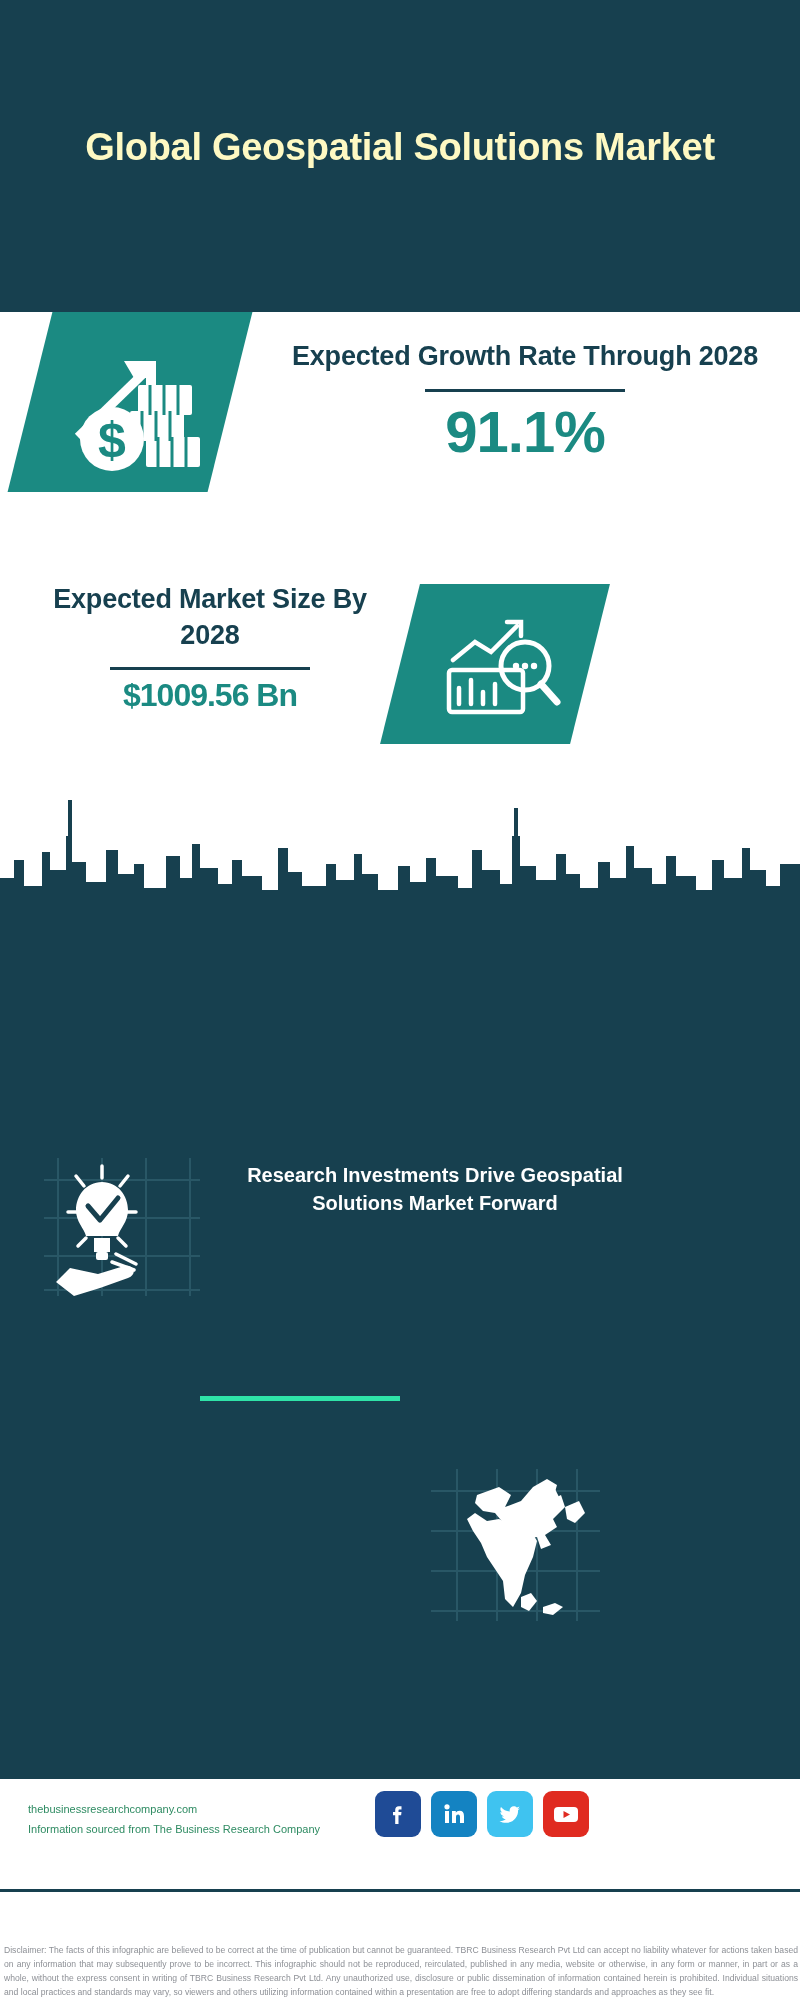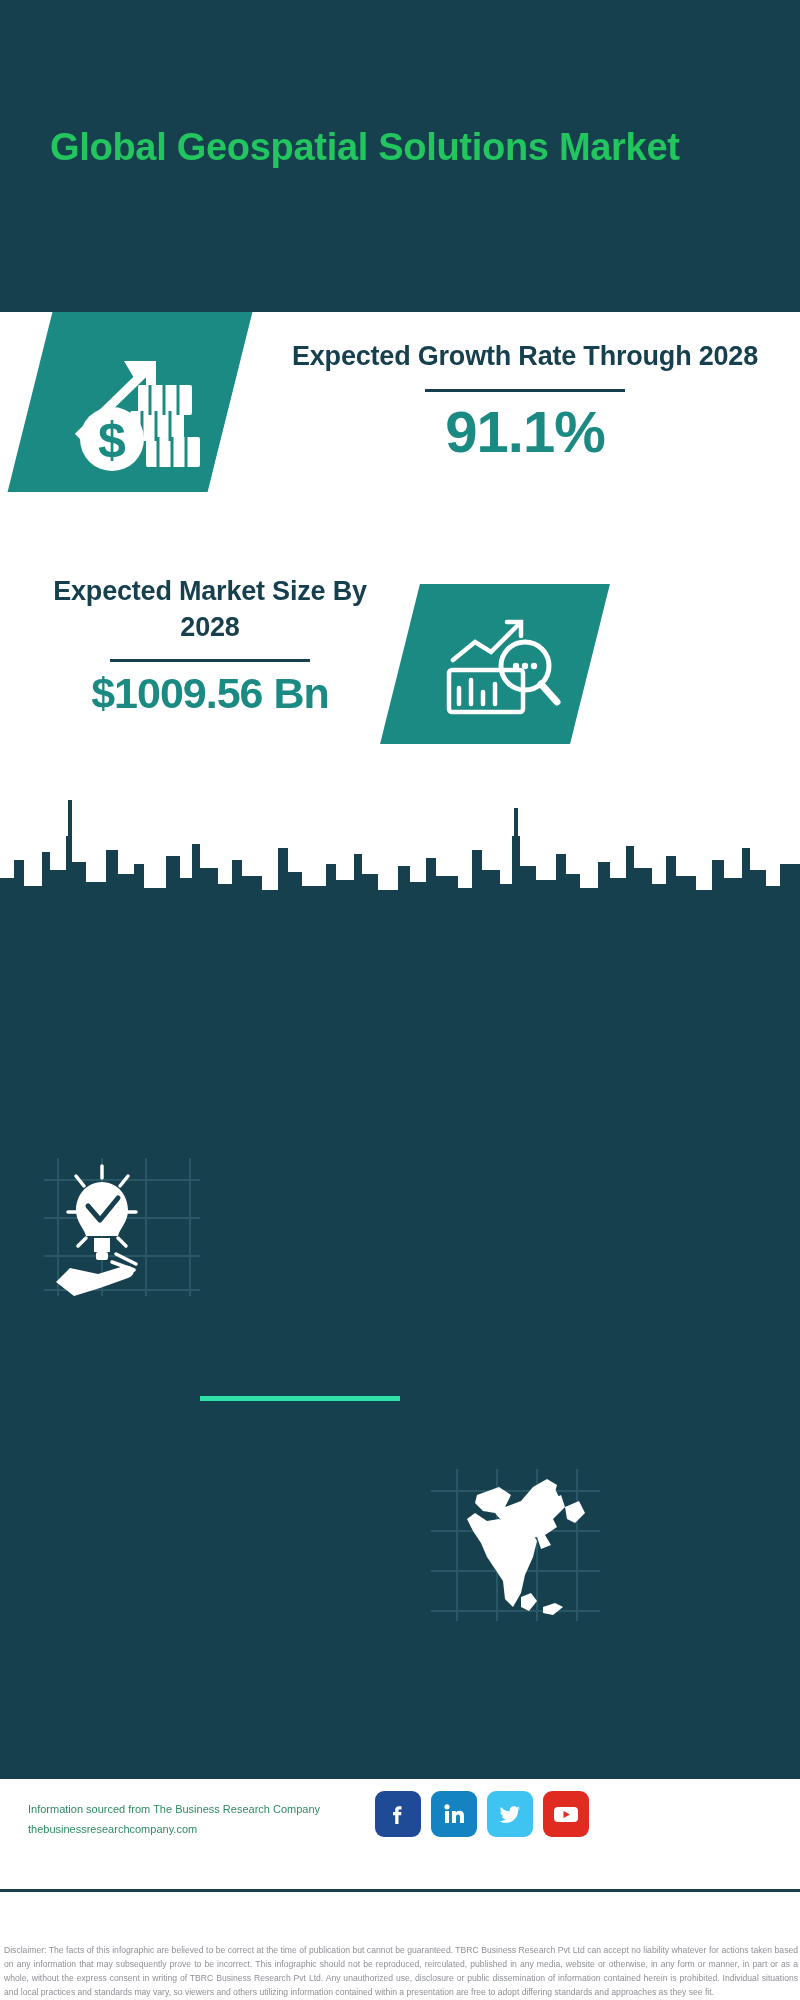--- a/index.html
+++ b/index.html
@@ -11,22 +11,22 @@
   }
   .page{ width:800px; height:2000px; position:relative; background:#ffffff; }
 
   
   .header{
     position:absolute; left:0; top:0; width:800px; height:312px;
     background:#17404f;
     display:flex; align-items:center; justify-content:center;
   }
   .header-title{
-    color:#22c55e; font-size:38px; font-weight:bold; line-height:1.22;
-    letter-spacing:-0.3px; width:700px;
+    color:#fef9c3; font-size:38px; font-weight:bold; line-height:1.22;
+    text-align:center; letter-spacing:-0.3px; width:700px;
     padding-bottom:18px;
   }
 
   
   .stat1{ position:absolute; left:0; top:312px; width:800px; height:270px; background:#ffffff; }
   .para-left{
     position:absolute; left:30px; top:0px; width:200px; height:180px;
     background:#1b8a82;
     transform:skewX(-14deg);
   }
@@ -45,31 +45,31 @@
     width:200px; height:3px; background:#17404f; margin:14px auto 0 auto;
   }
   .stat-value{
     font-size:58px; font-weight:bold; color:#1b8a82; margin-top:8px;
     letter-spacing:-1px; line-height:1.1;
   }
 
   
   .stat2{ position:absolute; left:0; top:570px; width:800px; height:230px; background:#ffffff; }
   .stat2-text{
-    position:absolute; left:20px; top:4px; width:380px; text-align:center;
+    position:absolute; left:20px; top:12px; width:380px; text-align:center;
   }
   .para-right{
     position:absolute; left:400px; top:14px; width:190px; height:160px;
     background:#1b8a82; transform:skewX(-14deg);
   }
   .icon-analytics{
     position:absolute; left:412px; top:20px; width:180px; height:150px;
     display:flex; align-items:center; justify-content:center;
   }
-  .stat2-value{ font-size:43px; }
+  .stat2-value{ font-size:32px; }
 
   
   .darksec{
     position:absolute; left:0; top:990px; width:800px; height:789px;
     background:#17404f;
   }
   .skyline-wrap{
     position:absolute; left:0; top:790px; width:800px; height:210px;
     overflow:hidden;
   }
@@ -299,20 +299,21 @@
       <rect x="56" y="102" width="12" height="8" rx="2" fill="#ffffff"></rect>
       <polyline points="48,56 60,70 78,48" stroke="#17404f" stroke-width="5" fill="none" stroke-linecap="round" stroke-linejoin="round"></polyline>
       <path d="M16 132 L30 118 L58 124 L84 116 C94 114 98 124 88 128 L60 138 L34 146 Z" fill="#ffffff"></path>
       <g stroke="#ffffff" stroke-width="3.5" stroke-linecap="round">
         <line x1="76" y1="104" x2="96" y2="114"></line>
           <line x1="72" y1="112" x2="94" y2="120"></line>
       </g>
     </svg>
   </div>
   <div class="driver-text">
+    <div class="driver-body">Research Investments Drive Geospatial Solutions Market Forward</div>
   </div>
 
   <div class="rule-green"></div>
 
   <div class="map-icon">
     <svg width="175" height="160" viewBox="0 0 175 160">
       <g stroke="#2d5c6b" stroke-width="2" opacity="0.85">
         <line x1="32" y1="4" x2="32" y2="156"></line>
           <line x1="72" y1="4" x2="72" y2="156"></line>
         <line x1="112" y1="4" x2="112" y2="156"></line>
@@ -335,22 +336,22 @@
         <circle cx="106" cy="52" r="4"></circle>
           <circle cx="118" cy="58" r="3"></circle>
         <circle cx="96" cy="44" r="3"></circle>
           <circle cx="124" cy="46" r="2.5"></circle>
       </g>
     </svg>
   </div>
 
   <div class="footer">
     <div class="src">
+      <div>thebusinessresearchcompany.com</div>
       <div>Information sourced from The Business Research Company</div>
-      <div>thebusinessresearchcompany.com</div>
     </div>
     <div class="socials">
       <div class="sbtn fb">
         <svg width="26" height="26" viewBox="0 0 26 26">
             <path d="M16.5 8.5h-2.2c-.5 0-.8.3-.8.9V11h3l-.4 3.2h-2.6V23h-3.3v-8.8H8V11h2.2V9c0-2.3 1.3-3.7 3.6-3.7h2.7z" fill="#fff"></path>
           </svg>
       </div>
       <div class="sbtn li">
         <svg width="26" height="26" viewBox="0 0 26 26">
           <rect x="4" y="10" width="4" height="12" fill="#fff"></rect>

